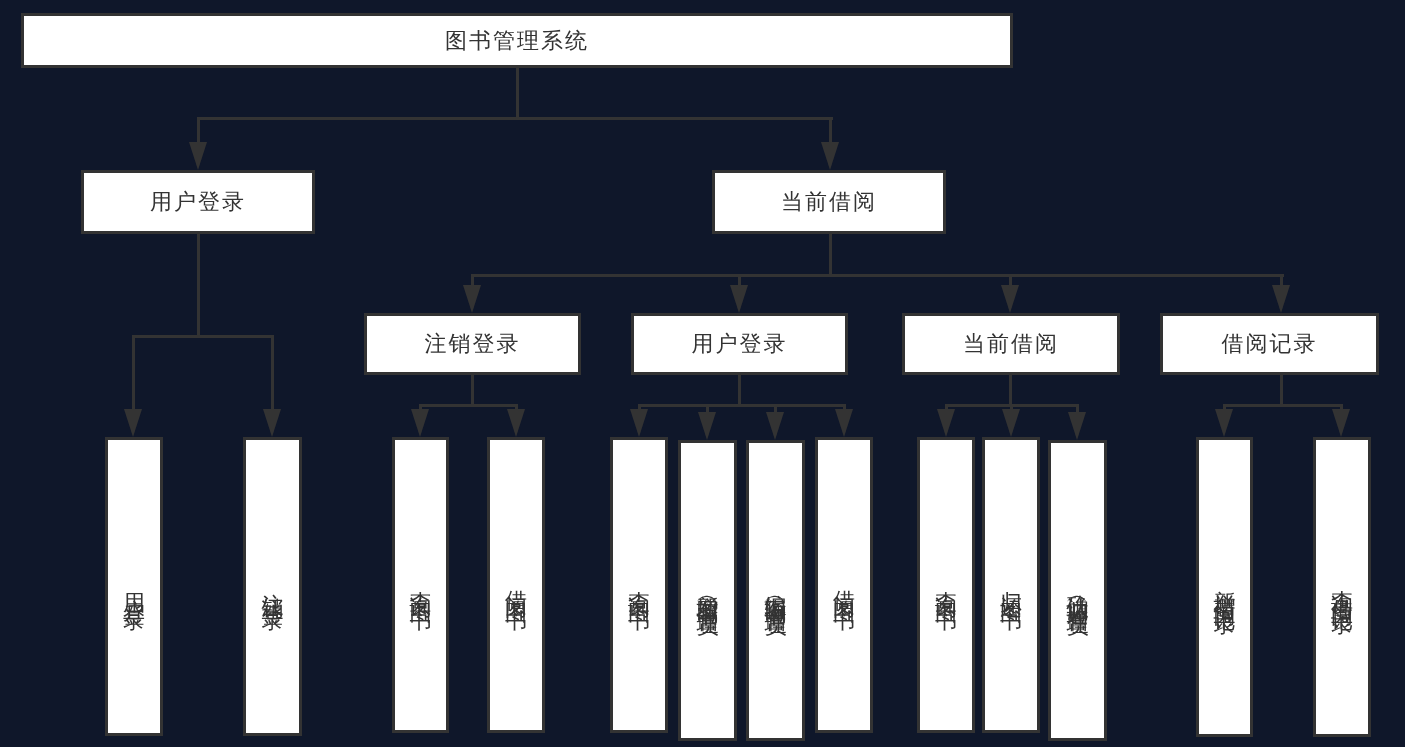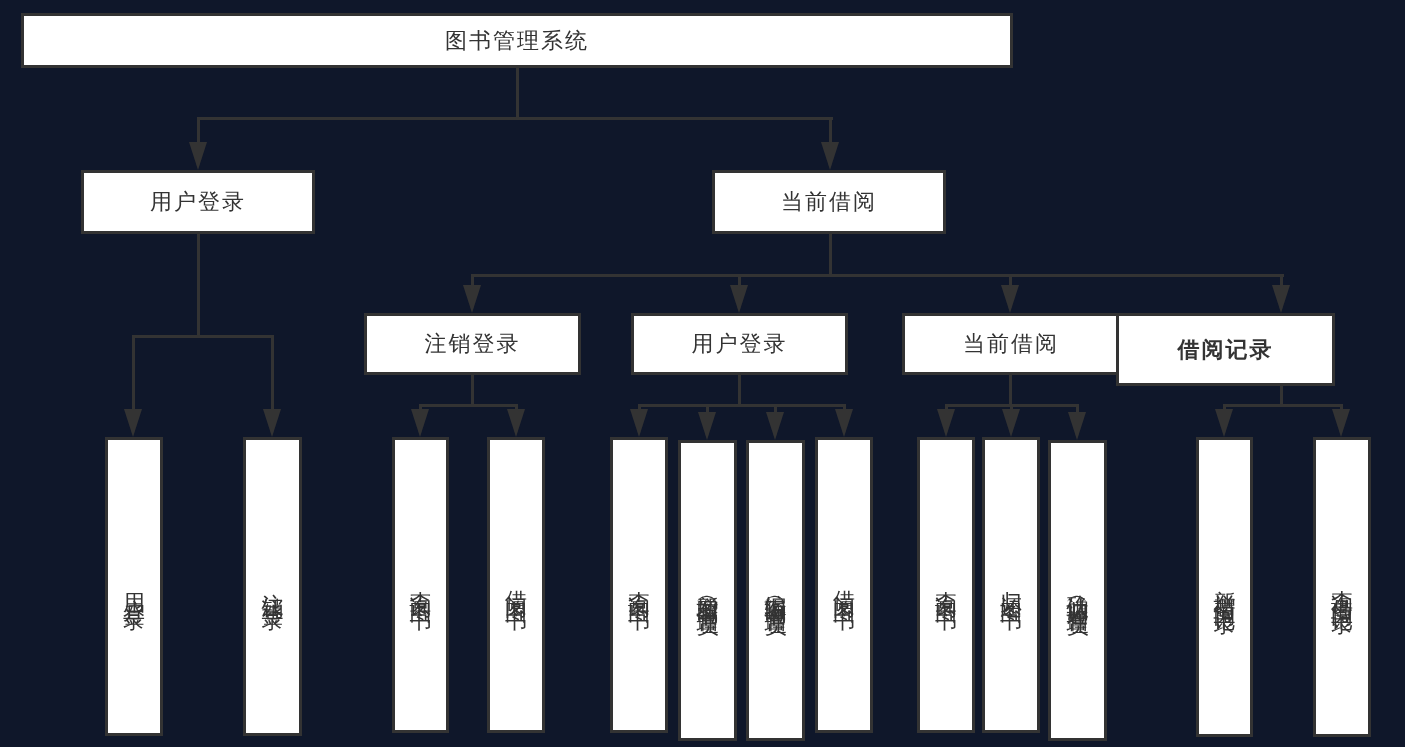--- a/index.html
+++ b/index.html
@@ -106,21 +106,21 @@
 
   <div class="box" style="left:364px;top:313px;width:217px;height:62px;">
     <span>注销登录</span>
   </div>
   <div class="box" style="left:631px;top:313px;width:217px;height:62px;">
     <span>用户登录</span>
   </div>
   <div class="box" style="left:902px;top:313px;width:218px;height:62px;">
     <span>当前借阅</span>
   </div>
-  <div class="box" style="left:1116px;top:313px;width:219px;height:73px;font-weight:bold;">
+  <div class="box" style="left:1160px;top:313px;width:219px;height:62px;">
     <span>借阅记录</span>
   </div>
 
   <div class="line" style="left:471px;top:375px;width:3px;height:31px;"></div>
   <div class="line" style="left:419px;top:404px;width:99px;height:3px;"></div>
   <div class="line" style="left:419px;top:404px;width:3px;height:8px;"></div>
   <div class="arrow" style="left:411px;top:409px;"></div>
   <div class="line" style="left:515px;top:404px;width:3px;height:8px;"></div>
   <div class="arrow" style="left:507px;top:409px;"></div>
 

